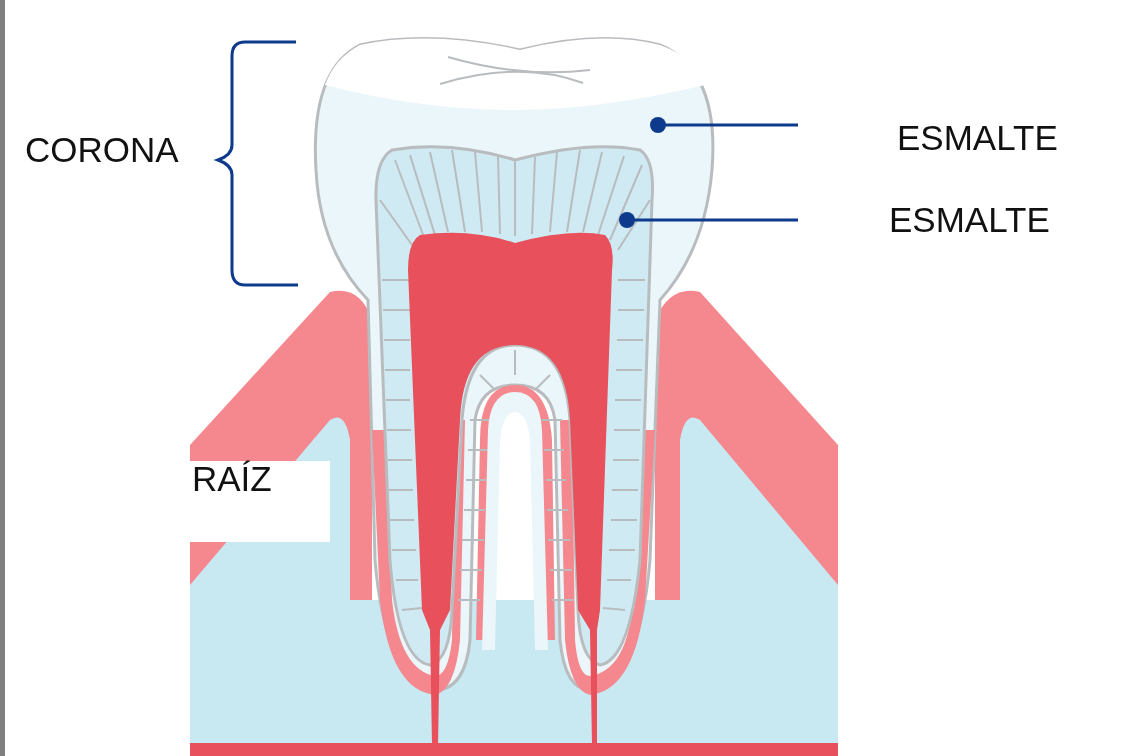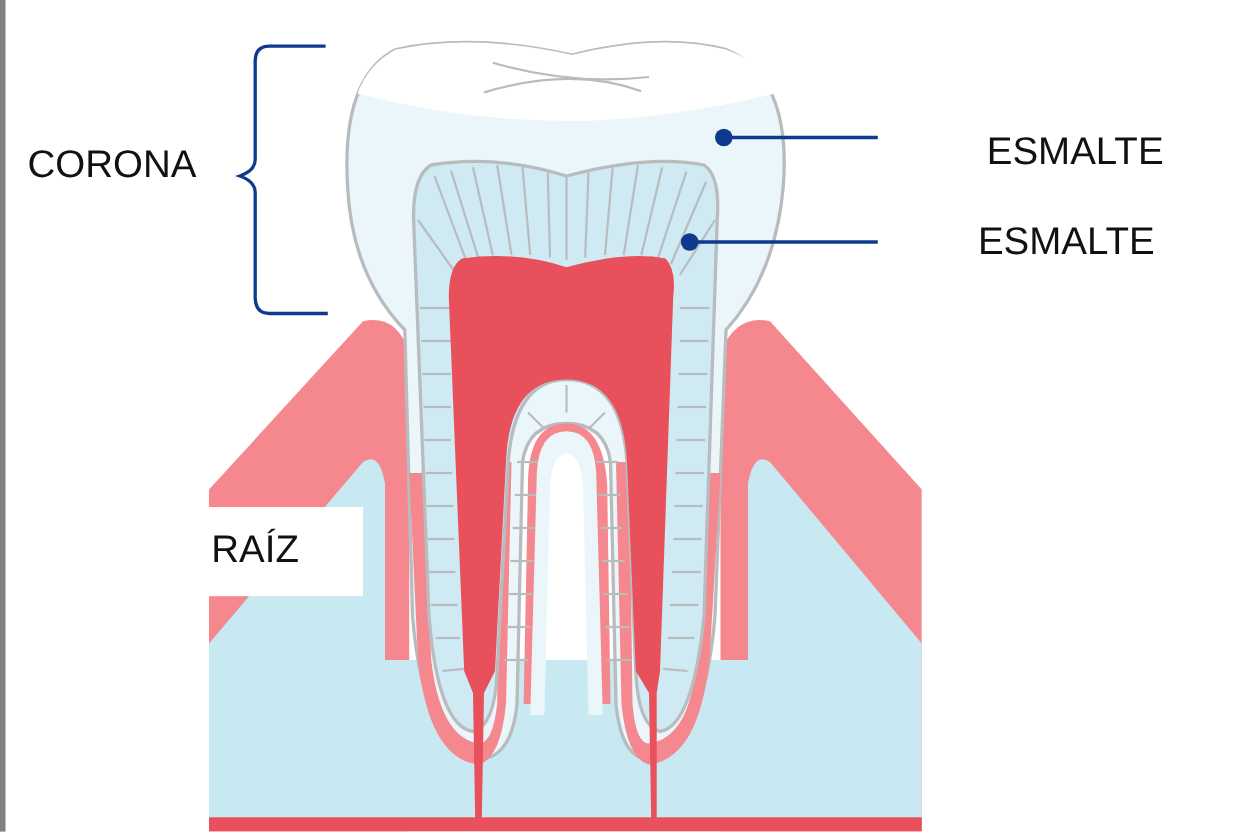--- a/index.html
+++ b/index.html
@@ -14,21 +14,21 @@
     position: absolute; color: #111111; font-size: 35px; line-height: 1;
     font-family: "Liberation Sans", sans-serif; white-space: nowrap;
   }
   .label-corona { left: 25px; top: 132px; }
   .label-esmalte { left: 897px; top: 120px; }
   .label-dentina { left: 889px; top: 202px; }
   .raiz-box {
     position: absolute; left: 190px; top: 461px; width: 140px; height: 81px;
     background: #ffffff;
   }
-  .label-raiz { left: 192px; top: 482px; }
+  .label-raiz { left: 192px; top: 461px; }
 </style>
 </head>
 <body>
 
 <div class="left-edge"></div>
 
 <svg class="diagram" width="1141" height="756" viewBox="0 0 1141 756">
   <defs>
     <clipPath id="panel">
         <rect x="190" y="0" width="648" height="756"></rect>

